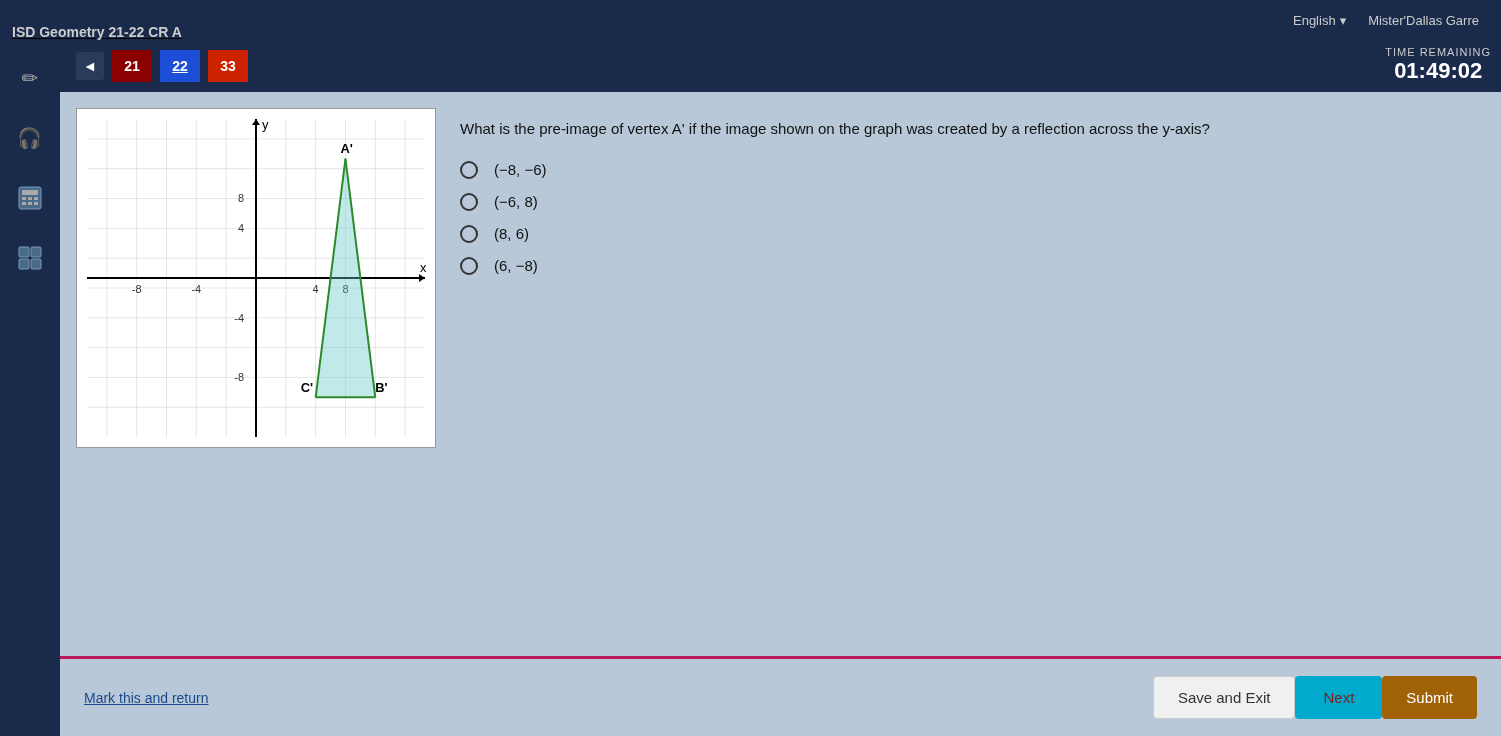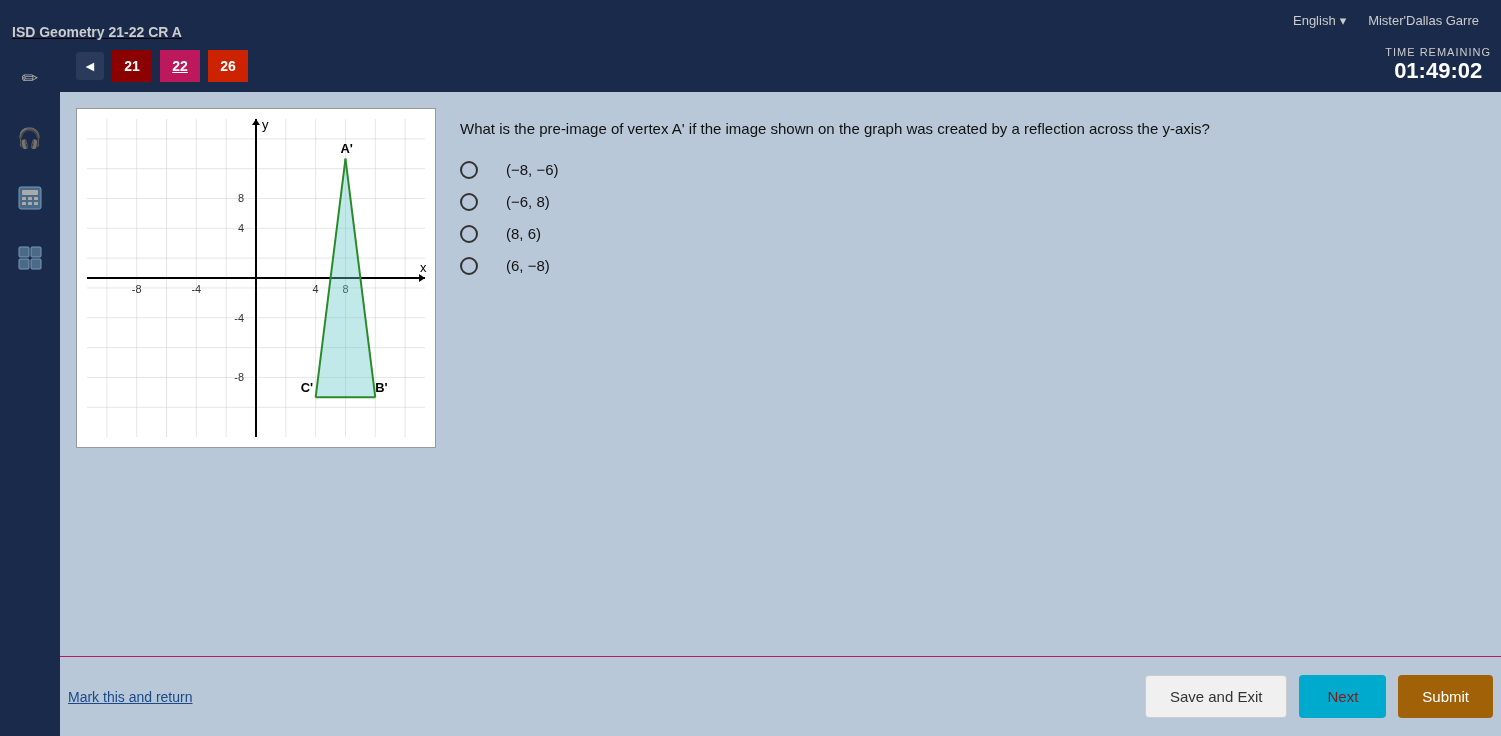--- a/index.html
+++ b/index.html
@@ -105,21 +105,21 @@
       width: 40px;
       height: 32px;
       border: none;
       border-radius: 0;
       color: #fff;
       font-size: 14px;
       font-weight: bold;
       cursor: pointer;
     }
     .nav-btn-inactive { background: #8b0000; }
-    .nav-btn-inactive2 { background: #be185d; text-decoration: underline; }
+    .nav-btn-inactive2 { background: #1d4ed8; text-decoration: underline; }
     .nav-btn-active { background: #cc2200; }
 
     
     .timer-section {
       position: absolute;
       top: 46px;
       right: 10px;
       text-align: center;
     }
     .timer-label {
@@ -171,55 +171,54 @@
     }
     .question-text {
       color: #111;
       font-size: 15px;
       line-height: 1.5;
       margin-bottom: 20px;
     }
     .answer-option {
       display: flex;
       align-items: center;
-      gap: 28px;
+      gap: 16px;
       margin-bottom: 14px;
       cursor: pointer;
     }
     .radio-circle {
       width: 18px;
       height: 18px;
       border: 2px solid #333;
       border-radius: 50%;
       flex-shrink: 0;
     }
     .answer-label {
       font-size: 15px;
       color: #111;
     }
 
     
     .bottom-bar {
       height: 80px;
       background: #b8c8d8;
-      border-top: 1px solid #be185d;
+      border-top: 3px solid #be185d;
       display: flex;
       align-items: center;
       justify-content: space-between;
-      padding: 0 8px;
+      padding: 0 24px;
     }
     .mark-link {
       color: #1a4a8a;
       font-size: 14px;
       text-decoration: underline;
       cursor: pointer;
     }
     .bottom-buttons {
       display: flex;
-      gap: 12px;
     }
     .btn-save-exit {
       padding: 12px 24px;
       background: #f0f0f0;
       border: 1px solid #ccc;
       border-radius: 4px;
       font-size: 15px;
       color: #333;
       cursor: pointer;
     }
@@ -289,21 +288,21 @@
 
 <div class="nav-bar">
   <button class="nav-arrow">◄</button>
   <button class="nav-btn nav-btn-inactive">
     <span>21</span>
   </button>
   <button class="nav-btn nav-btn-inactive2">
     <span>22</span>
   </button>
   <button class="nav-btn nav-btn-active">
-    <span>26</span>
+    <span>33</span>
   </button>
 </div>
 
 <div class="timer-section">
   <div class="timer-label">TIME REMAINING</div>
   <div class="timer-value">01:49:02</div>
 </div>
 
 <div class="main-content">
   <div class="question-area">

